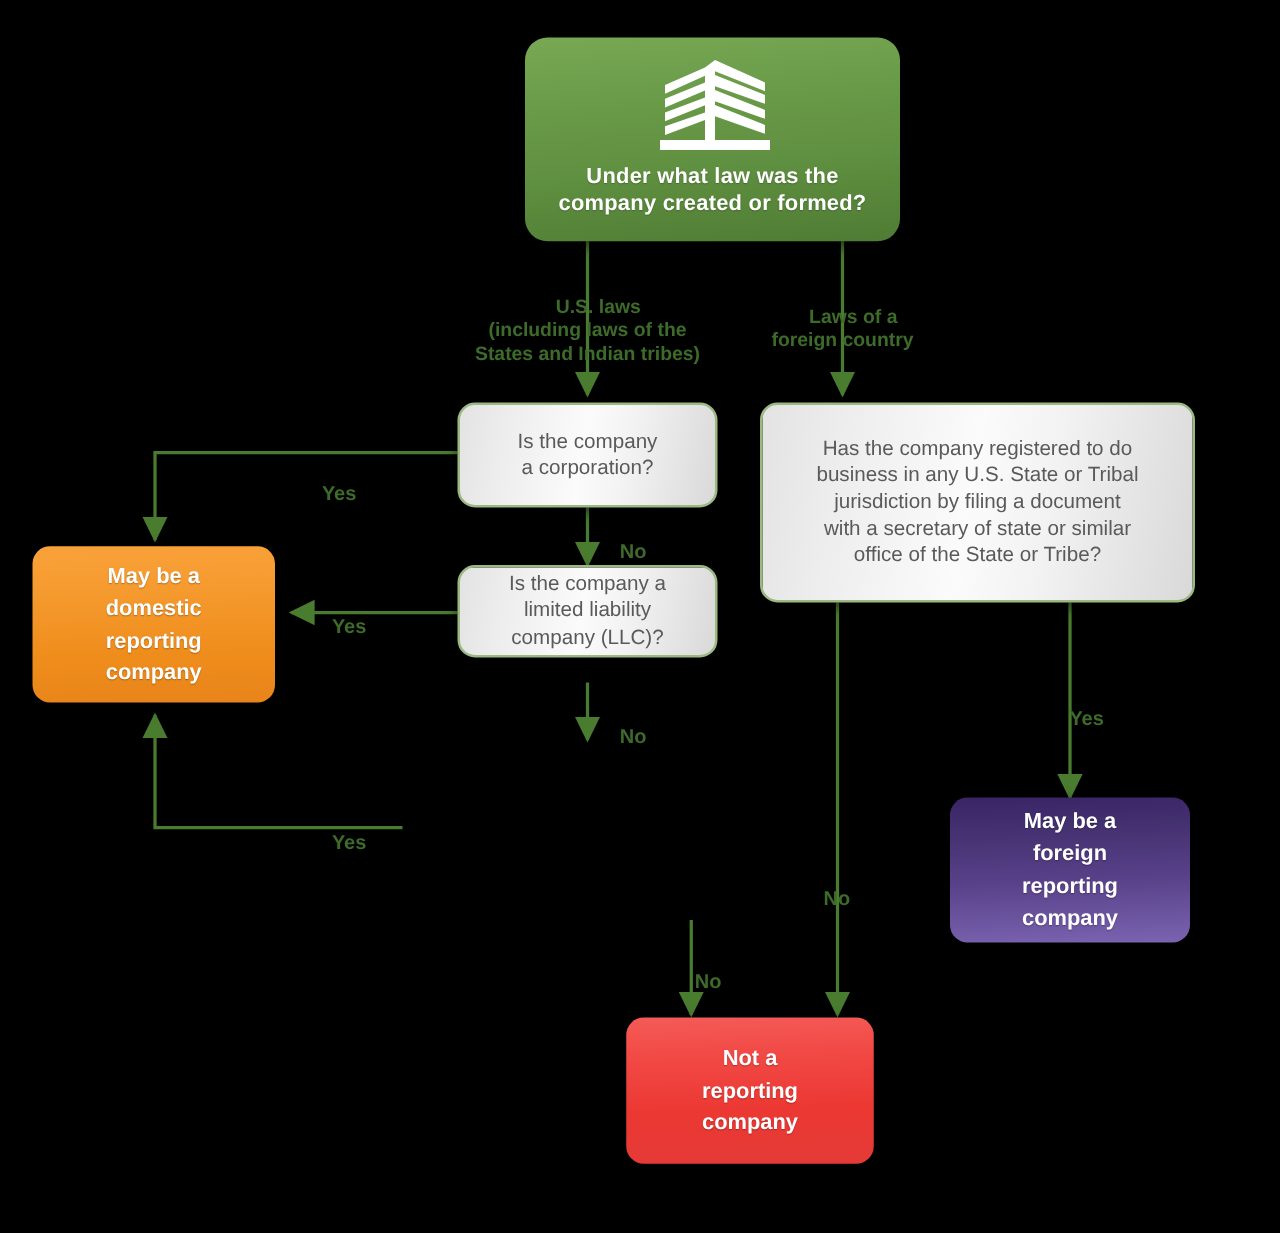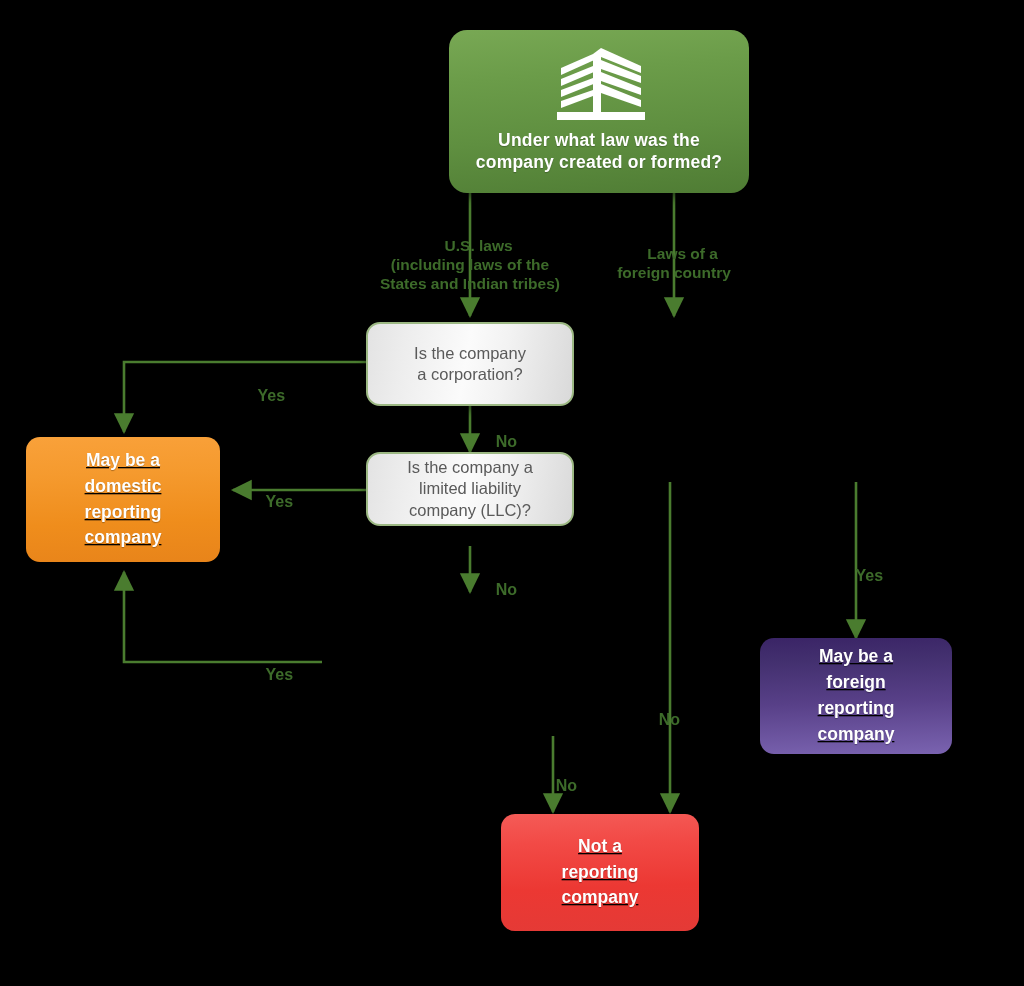--- a/index.html
+++ b/index.html
@@ -35,21 +35,20 @@
     justify-content: center;
     text-align: center;
   }
   
   .node-start {
     border-radius: 18px;
     background: linear-gradient(175deg, #78a854 0%, #6b9c49 28%, #5f8f40 62%, #4f7c34 100%);
     box-shadow: 0 4px 10px rgba(0,0,0,0.55);
     flex-direction: column;
     padding: 10px 14px 14px 14px;
-    margin-left: 29px;
   }
   .node-start .label {
     color: #ffffff;
     font-weight: bold;
     font-size: 17.5px;
     line-height: 1.25;
     letter-spacing: 0.2px;
     text-shadow: 0 1px 1px rgba(0,0,0,0.25);
   }
   .bldg-icon {
@@ -69,21 +68,20 @@
     color: #5a5a5a;
     font-size: 16.5px;
     line-height: 1.28;
     font-weight: normal;
   }
   
   .node-terminal {
     border-radius: 14px;
     box-shadow: 0 4px 10px rgba(0,0,0,0.55);
     padding: 8px 10px;
-    text-decoration: underline;
   }
   .node-terminal .label {
     color: #ffffff;
     font-weight: bold;
     font-size: 17.5px;
     line-height: 1.48;
     text-shadow: 0 1px 1px rgba(0,0,0,0.3);
   }
   .term-orange {
     background: linear-gradient(178deg, #f9a13a 0%, #f59a2e 30%, #ef8d1c 68%, #e8841a 100%);
@@ -202,20 +200,27 @@
 
 
   <div class="edge-label" style="left:248px; top:645px;">
     <span>Yes</span>
   </div>
 
   <div class="edge-label" style="left:538px; top:756px;">
     <span>No</span>
   </div>
 
+  <div class="node node-decision" style="left:608px; top:322px; width:348px; height:160px;">
+    <span class="label" style="white-space:pre-line;">Has the company registered to do
+business in any U.S. State or Tribal
+jurisdiction by filing a document
+with a secretary of state or similar
+office of the State or Tribe?</span>
+  </div>
 
   <div class="edge-label" style="left:838px; top:546px;">
     <span>Yes</span>
   </div>
 
   <div class="edge-label" style="left:641px; top:690px;">
     <span>No</span>
   </div>
 
   <div class="node node-terminal term-orange" style="left:26px; top:437px; width:194px; height:125px;">

